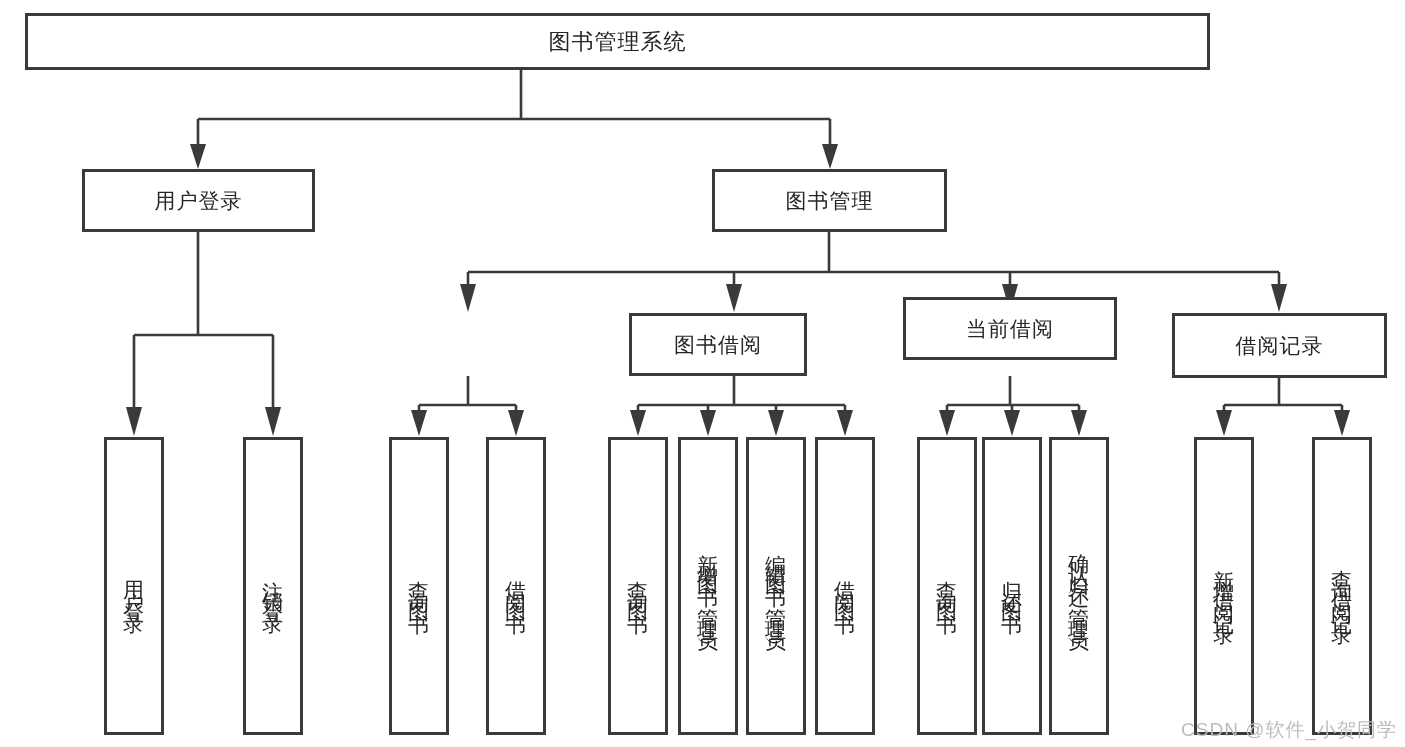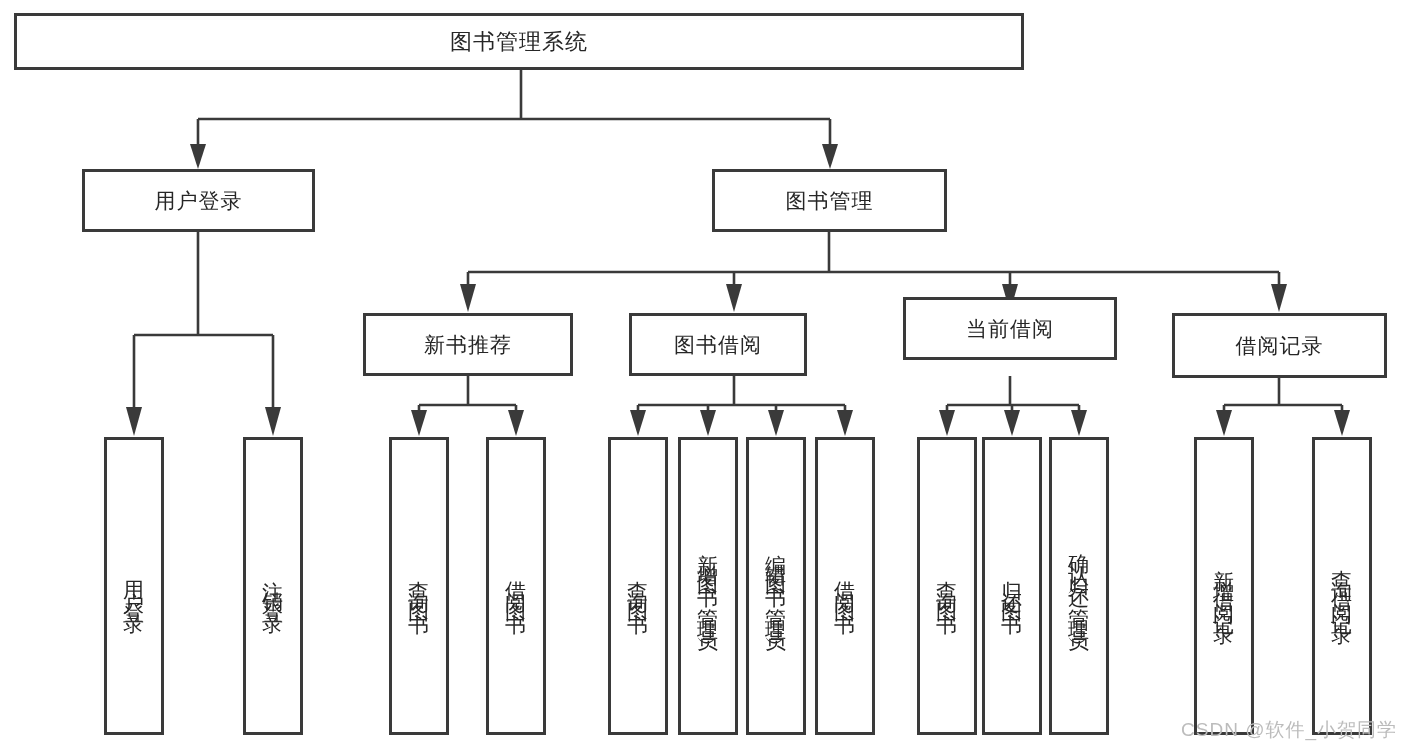--- a/index.html
+++ b/index.html
@@ -89,34 +89,31 @@
       <polygon points="768,410 784,410 776,436"></polygon>
       <polygon points="837,410 853,410 845,436"></polygon>
       <polygon points="939,410 955,410 947,436"></polygon>
       <polygon points="1004,410 1020,410 1012,436"></polygon>
       <polygon points="1071,410 1087,410 1079,436"></polygon>
       <polygon points="1216,410 1232,410 1224,436"></polygon>
       <polygon points="1334,410 1350,410 1342,436"></polygon>
     </g>
   </svg>
 
-  <div class="hbox root" style="left:14px;top:13px;width:1010px;height:57px">
+  <div class="hbox root" style="left:25px;top:13px;width:1185px;height:57px">
     <span>图书管理系统</span>
   </div>
 
   <div class="hbox" style="left:82px;top:169px;width:233px;height:63px">
     <span>用户登录</span>
   </div>
   <div class="hbox" style="left:712px;top:169px;width:235px;height:63px">
     <span>图书管理</span>
   </div>
 
-  <div class="hbox" style="left:363px;top:313px;width:210px;height:63px">
-    <span>新书推荐</span>
-  </div>
   <div class="hbox" style="left:629px;top:313px;width:178px;height:63px">
     <span>图书借阅</span>
   </div>
   <div class="hbox" style="left:903px;top:297px;width:214px;height:63px">
     <span>当前借阅</span>
   </div>
   <div class="hbox" style="left:1172px;top:313px;width:215px;height:65px">
     <span>借阅记录</span>
   </div>
 

